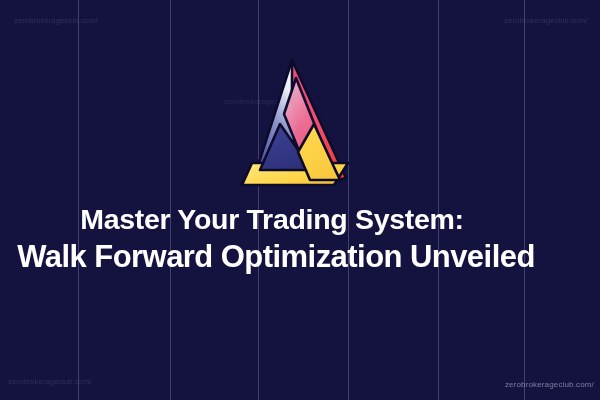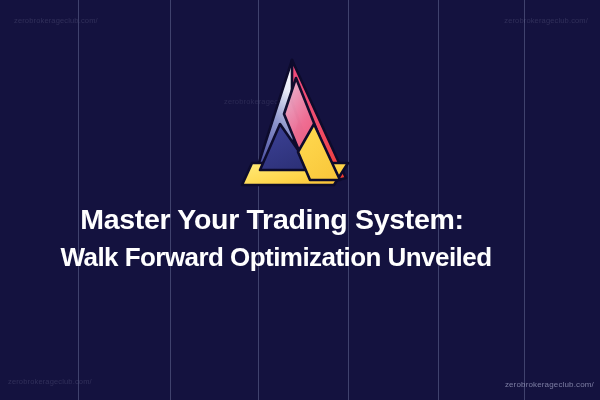--- a/index.html
+++ b/index.html
@@ -64,21 +64,21 @@
     width: 544px;
     text-align: center;
     font-family: "Liberation Sans", sans-serif;
     font-weight: bold;
     font-size: 28.5px;
     line-height: 38px;
     letter-spacing: -0.3px;
     color: #ffffff;
   }
   #title .tline { display: block; white-space: nowrap; }
-  #title .tline2 { font-size: 26px; letter-spacing: -0.55px; padding-left: 8px; }
+  #title .tline2 { font-size: 31px; letter-spacing: -0.55px; padding-left: 8px; }
 </style>
 </head>
 <body>
 
 <div id="banner">
 
   <div class="vline" style="left:78px;"></div>
   <div class="vline" style="left:170px;"></div>
   <div class="vline" style="left:258px;"></div>
   <div class="vline" style="left:348px;"></div>

